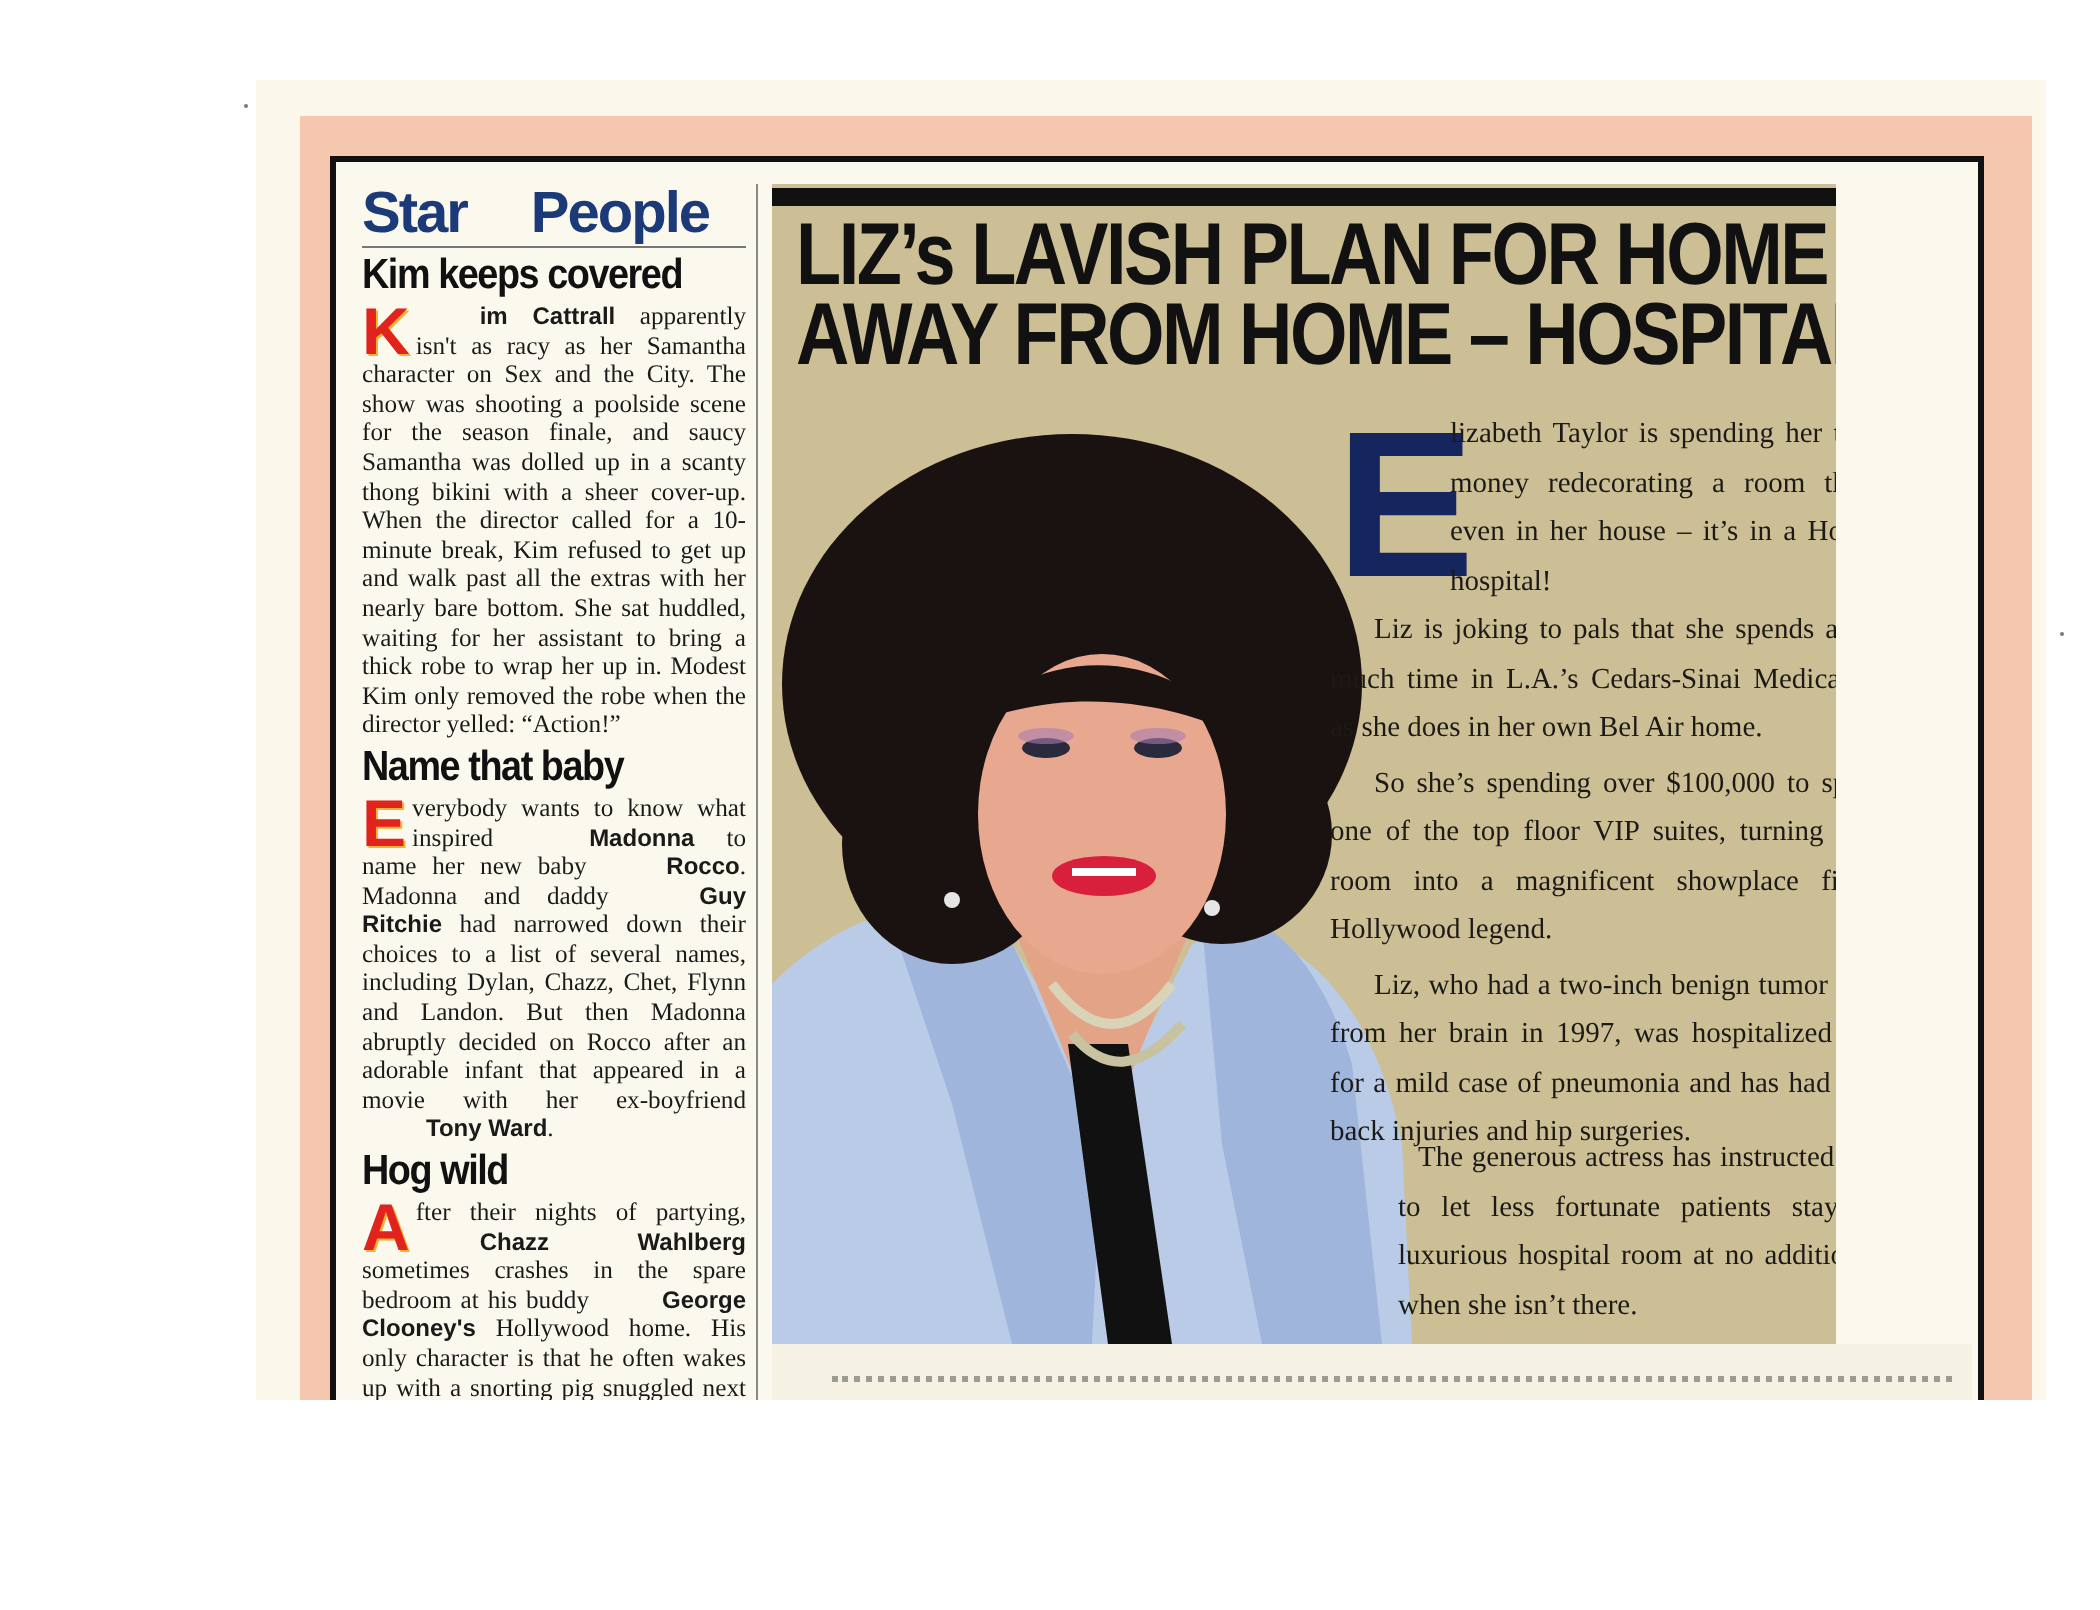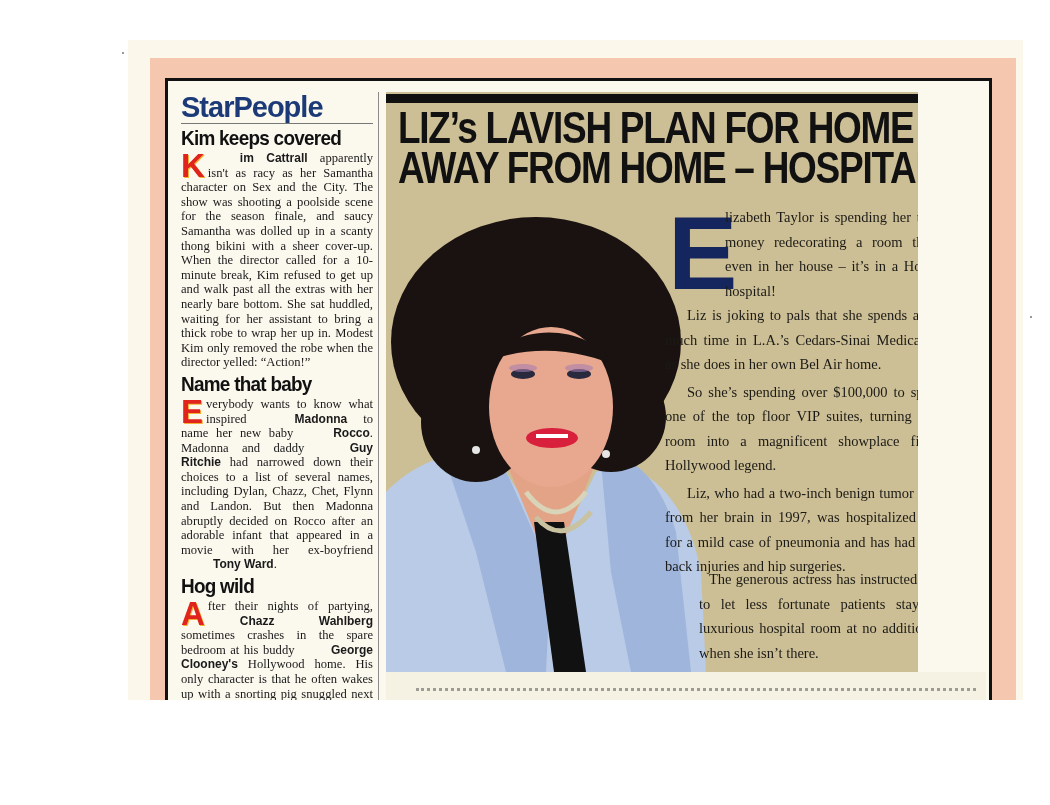--- a/index.html
+++ b/index.html
@@ -5,21 +5,21 @@
   html,body{margin:0;padding:0;}
   body{width:1050px;height:805px;background:#ffffff;position:relative;overflow:hidden;font-family:"DejaVu Serif",serif;}
   .paper{position:absolute;left:128px;top:40px;width:895px;height:660px;background:#fbf7ea;}
   .frame{position:absolute;left:150px;top:58px;width:866px;height:642px;background:#f4c7ae;}
   .inner{position:absolute;left:165px;top:78px;width:827px;height:622px;background:#fbf8ee;border:3px solid #111;border-bottom:none;box-sizing:border-box;}
   
   .sidebar{position:absolute;left:181px;top:92px;width:192px;height:608px;overflow:hidden;}
   .divider{position:absolute;left:378px;top:92px;width:1px;height:608px;background:#8a8a8a;}
   .brand{font-family:"Liberation Sans",sans-serif;font-weight:900;font-size:29px;letter-spacing:-1px;line-height:30px;border-bottom:1px solid #777;padding-bottom:1px;white-space:nowrap;}
   .brand .star{color:#1c3a78;}
-  .brand .people{color:#1c3a78;}
+  .brand .people{color:#1c3a78;margin-left:32px;}
   .sb-head{font-family:"Liberation Sans",sans-serif;font-weight:700;font-size:21px;letter-spacing:-0.8px;line-height:24px;color:#111;margin:2px 0 1px 0;transform:scaleX(0.9);transform-origin:left;white-space:nowrap;}
   .sb-body{font-family:"Liberation Serif",serif;font-size:12.6px;line-height:14.6px;color:#1a1a1a;text-align:justify;margin:0;}
   .sb-body b{font-family:"Liberation Sans",sans-serif;font-weight:700;font-size:12px;margin-left:32px;}
   .drop{float:left;font-family:"Liberation Sans",sans-serif;font-weight:900;font-size:33px;line-height:27px;color:#e0231d;margin:1px 3px 0 0;text-shadow:1px 1px 0 #f3b233;}
   
   .main{position:absolute;left:386px;top:92px;width:532px;height:580px;background:#cdbf95;overflow:hidden;}
   .topbar{position:absolute;left:0;top:2px;width:600px;height:9px;background:#111;}
   .headline{position:absolute;left:12px;top:16px;width:590px;font-family:"Liberation Sans",sans-serif;font-weight:900;font-size:44px;line-height:40px;color:#111;letter-spacing:-1.5px;transform:scaleX(0.84);transform-origin:left;white-space:nowrap;}
   .photo{position:absolute;left:0;top:100px;width:320px;height:480px;}
   .dropE{position:absolute;left:282px;top:119px;font-family:"Liberation Sans",sans-serif;font-weight:900;font-size:104px;line-height:84px;color:#15265e;}

